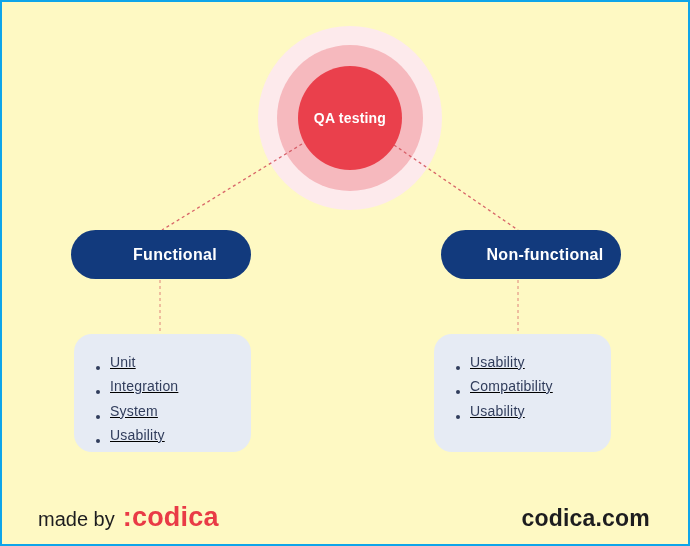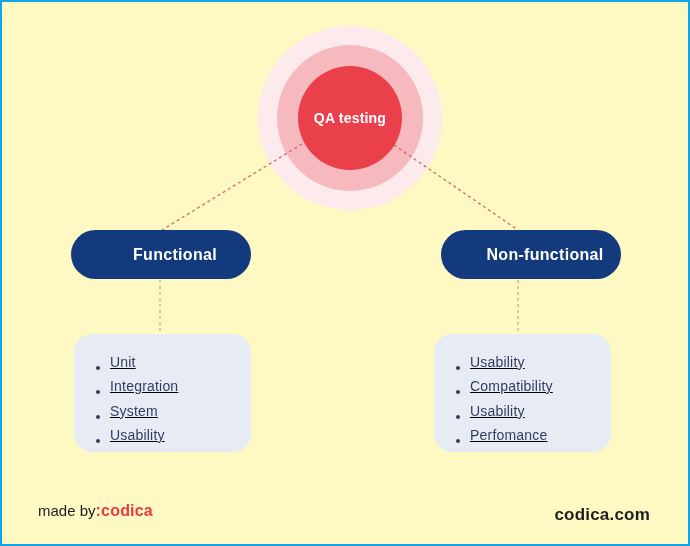--- a/index.html
+++ b/index.html
@@ -54,25 +54,25 @@
     background:#313d5c; margin-right:10px; flex:0 0 auto;
   }
   .item-text {
     color:#313d5c; font-size:14px; font-weight:500; letter-spacing:.2px;
   }
   
   .footer-left {
     position:absolute; left:36px; top:500px;
     display:flex; align-items:baseline;
   }
-  .made-by { color:#1d1d1f; font-size:15px; font-weight:500; }
-  .brand   { color:#e93b46; font-size:16px; font-weight:bold; letter-spacing:.2px; }
+  .made-by { color:#1d1d1f; font-size:20px; font-weight:500; }
+  .brand   { color:#e93b46; font-size:27px; font-weight:bold; margin-left:8px; letter-spacing:.2px; }
   .site {
     position:absolute; right:38px; top:503px;
-    color:#1d1d1f; font-size:17px; font-weight:bold; letter-spacing:.2px;
+    color:#1d1d1f; font-size:23px; font-weight:bold; letter-spacing:.2px;
   }
 </style>
 </head>
 <body>
 
 <div class="frame">
 
   <div class="ring ring-outer"></div>
   <div class="ring ring-mid"></div>
 
@@ -119,24 +119,20 @@
       <span class="item-text">Usability</span>
     </div>
     <div class="list-item">
       <span class="bullet"></span>
       <span class="item-text">Compatibility</span>
     </div>
     <div class="list-item">
       <span class="bullet"></span>
       <span class="item-text">Usability</span>
     </div>
-    <div class="list-item">
-      <span class="bullet"></span>
-      <span class="item-text">Perfomance</span>
-    </div>
   </div>
 
   <div class="footer-left">
     <span class="made-by">made by</span>
     <span class="brand">:codica</span>
   </div>
   <div class="site">codica.com</div>
 
 </div>
 

